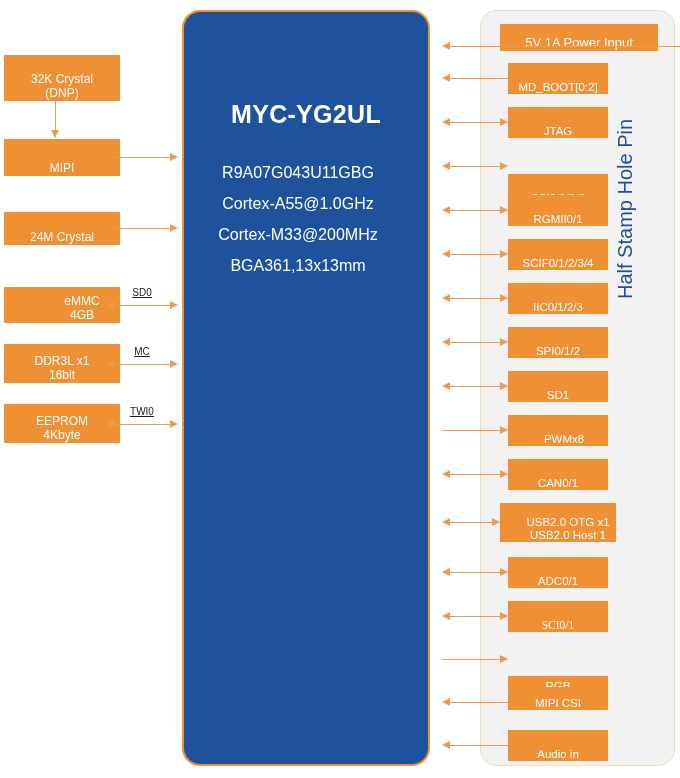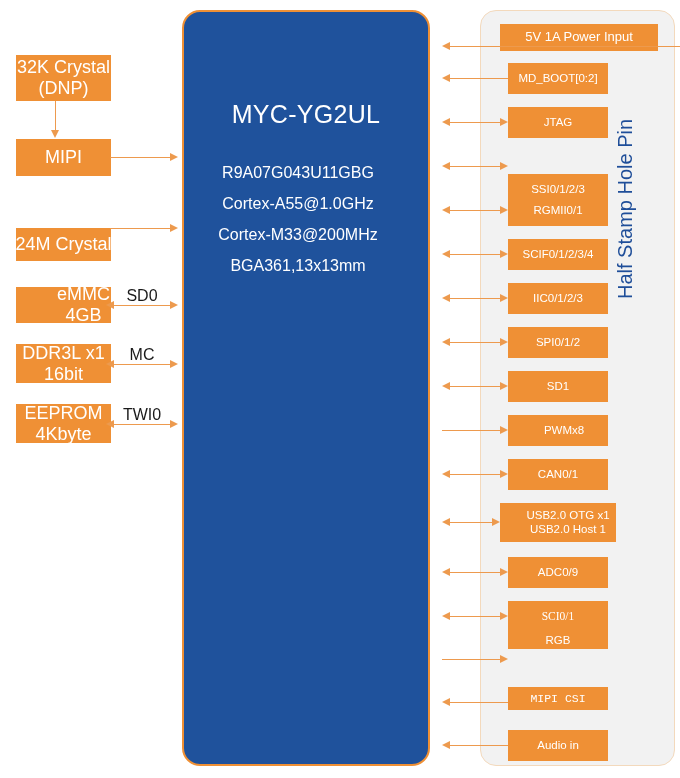--- a/index.html
+++ b/index.html
@@ -23,32 +23,32 @@
   }
 
   
   .obox {
     position: absolute;
     background: #EF9035;
     color: #ffffff;
     display: flex;
     flex-direction: column;
     align-items: center;
-    justify-content: center;
+    justify-content: flex-end;
     text-align: center;
     line-height: 1.15;
     box-sizing: border-box;
   }
   .obox .ln { display: block; white-space: nowrap; }
 
   
   .left-box {
-    left: 16px;
-    width: 95px;
-    font-size: 18px;
+    left: 4px;
+    width: 116px;
+    font-size: 12px;
   }
 
   
   #soc {
     position: absolute;
     left: 182px;
     top: 10px;
     width: 248px;
     height: 756px;
     background: #1F529C;
@@ -57,21 +57,21 @@
     box-sizing: border-box;
     color: #ffffff;
   }
   #soc-title {
     position: absolute;
     top: 88px;
     left: 0;
     right: 0;
     text-align: center;
     font-size: 25px;
-    font-weight: normal;
+    font-weight: bold;
     letter-spacing: 0.3px;
   }
   #soc-lines {
     position: absolute;
     top: 152px;
     left: 0;
     right: 16px;
     text-align: center;
     font-size: 16px;
   }
@@ -138,24 +138,25 @@
   .ah.left  { border-right: 8px solid #ED9A4E; }
   .ah.down  {
     border-left: 4.5px solid transparent;
     border-right: 4.5px solid transparent;
     border-top: 8px solid #ED9A4E;
     border-bottom: 0;
   }
 
   .buslabel {
     position: absolute;
-    font-size: 16px;
+    font-size: 10px;
     color: #1a1a1a;
     text-align: center;
     white-space: nowrap;
+    text-decoration: underline;
   }
 </style>
 </head>
 <body>
 
 <div id="diagram">
 
   <div id="soc">
     <div id="soc-title">MYC-YG2UL</div>
     <div id="soc-lines">
@@ -171,21 +172,21 @@
 
   <div class="obox left-box" style="top:55px;height:46px;">
     <span class="ln">32K Crystal</span>
     <span class="ln">(DNP)</span>
   </div>
 
   <div class="obox left-box" style="top:139px;height:37px;">
     <span class="ln">MIPI</span>
   </div>
 
-  <div class="obox left-box" style="top:212px;height:33px;margin-top:16px;">
+  <div class="obox left-box" style="top:212px;height:33px;">
     <span class="ln">24M Crystal</span>
   </div>
 
   <div class="obox left-box" style="top:287px;height:36px;padding-left:40px;">
     <span class="ln">eMMC</span>
     <span class="ln">4GB</span>
   </div>
 
   <div class="obox left-box" style="top:344px;height:39px;">
     <span class="ln">DDR3L x1</span>
@@ -252,29 +253,29 @@
     <span class="ln">PWMx8</span>
   </div>
   <div class="obox pbox" style="top:459px;height:31px;">
     <span class="ln">CAN0/1</span>
   </div>
   <div class="obox pbox" style="top:503px;height:39px;left:500px;width:116px;padding-left:20px;">
     <span class="ln">USB2.0 OTG x1</span>
     <span class="ln">USB2.0 Host 1</span>
   </div>
   <div class="obox pbox" style="top:557px;height:31px;">
-    <span class="ln">ADC0/9</span>
+    <span class="ln">ADC0/1</span>
   </div>
   <div class="obox pbox" style="top:601px;height:31px;font-family:Liberation Serif, serif;">
     <span class="ln">SCI0/1</span>
   </div>
-  <div class="obox pbox" style="top:632px;height:17px;">
+  <div class="obox pbox" style="top:676px;height:17px;">
     <span class="ln">RGB</span>
   </div>
-  <div class="obox pbox" style="top:687px;height:23px;font-family:Liberation Mono, monospace;">
+  <div class="obox pbox" style="top:687px;height:23px;">
     <span class="ln">MIPI CSI</span>
   </div>
   <div class="obox pbox" style="top:730px;height:31px;">
     <span class="ln">Audio in</span>
   </div>
 
   <div class="conn" style="left:448px;top:46px;width:232px;"></div>
   <div class="ah left" style="left:442px;top:42px;"></div>
 
   <div class="conn" style="left:448px;top:78px;width:60px;"></div>

